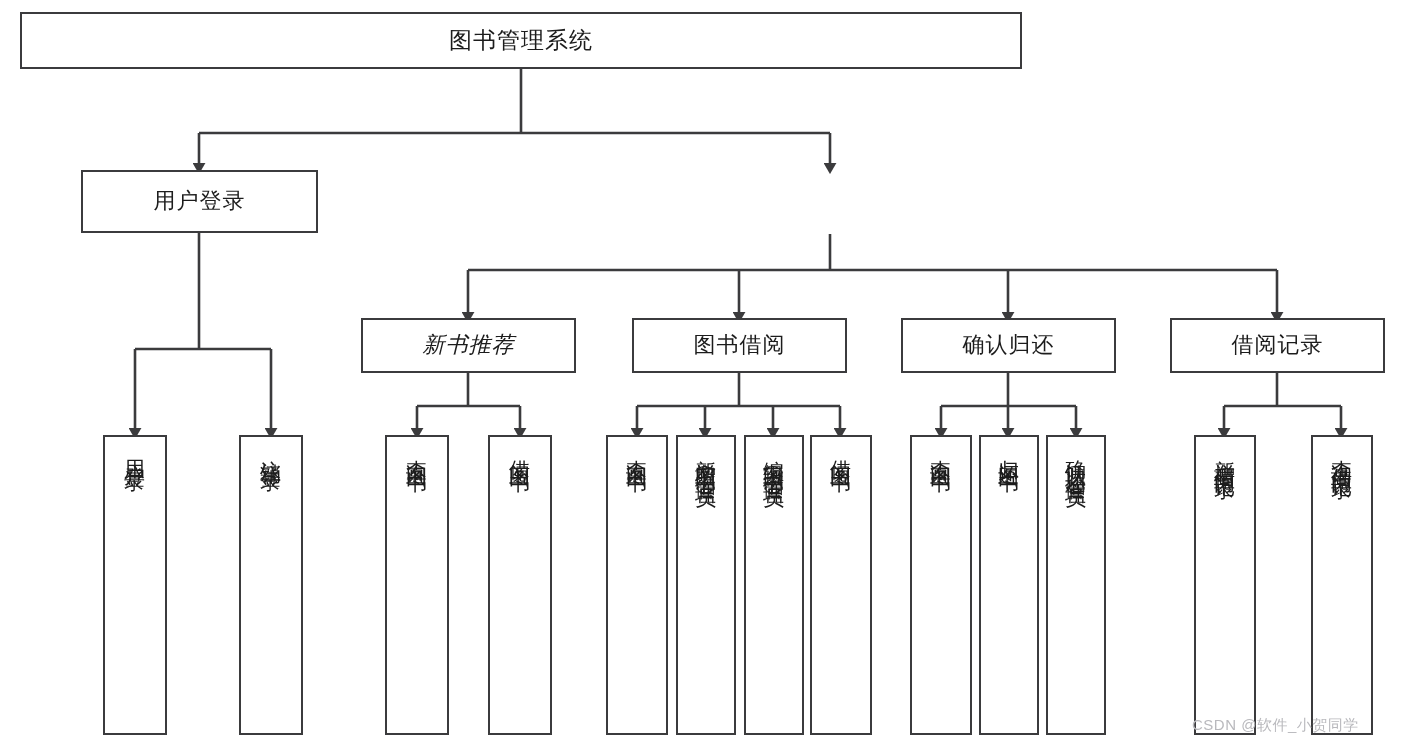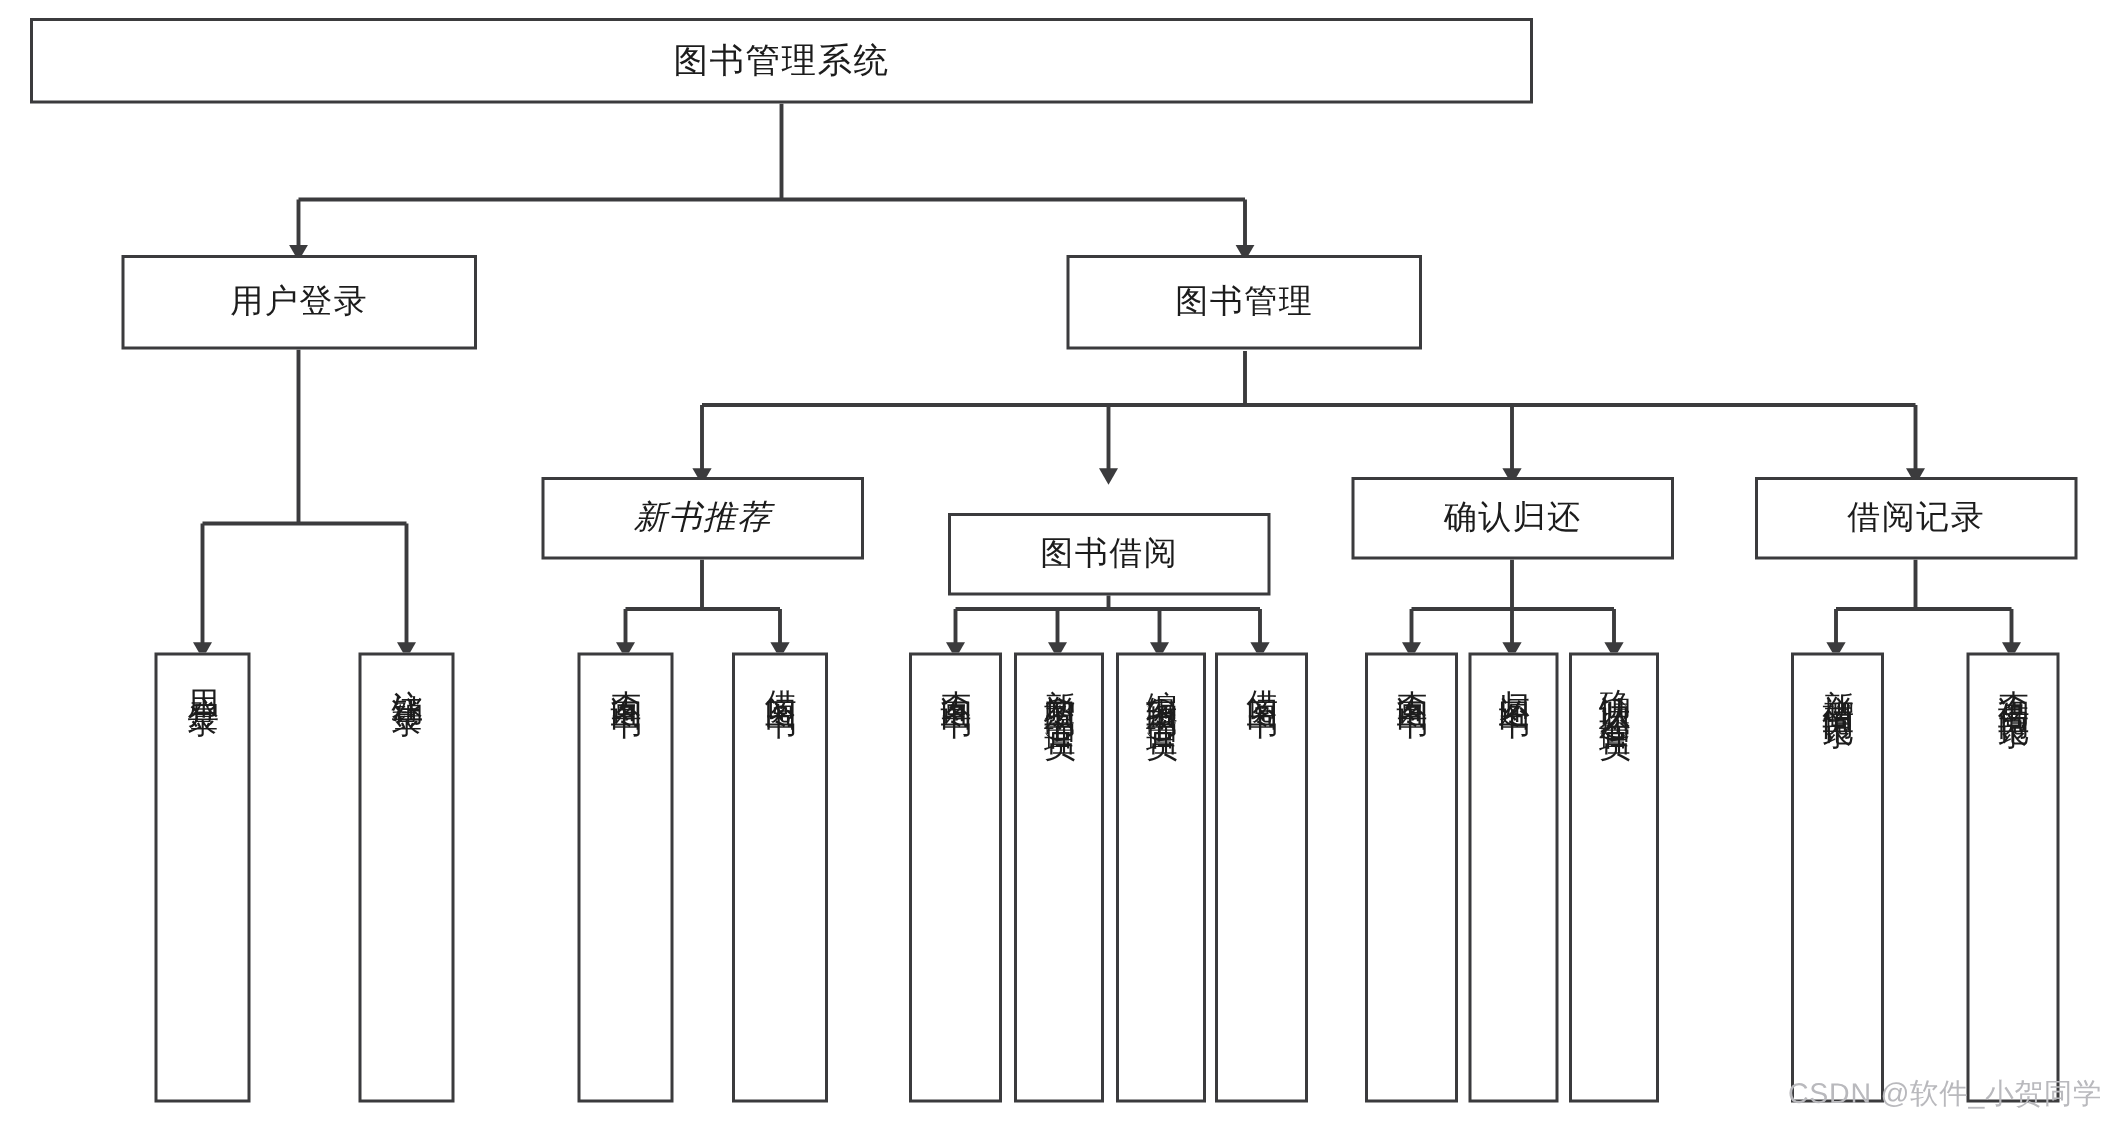--- a/index.html
+++ b/index.html
@@ -61,21 +61,21 @@
     text-orientation: upright;
     font-size: 21px;
     letter-spacing: 4px;
     line-height: 1;
     white-space: nowrap;
   }
   .watermark {
     position: absolute;
     left: 1192px;
     top: 716px;
-    font-size: 19px;
+    font-size: 15px;
     color: #b9b9bd;
     letter-spacing: 0.5px;
     white-space: nowrap;
     z-index: 5;
     pointer-events: none;
     font-family: "Liberation Sans", "DejaVu Sans", sans-serif;
   }
 </style>
 </head>
 <body>
@@ -135,29 +135,26 @@
   </svg>
 
   <div class="node horiz root" style="left:20px; top:12px; width:1002px; height:57px;">
     <span class="node-label">图书管理系统</span>
   </div>
 
   <div class="node horiz" style="left:81px; top:170px; width:237px; height:63px;">
     <span class="node-label">用户登录</span>
   </div>
 
-  <div class="node horiz" style="left:711px; top:170px; width:237px; height:63px;">
-    <span class="node-label">图书管理</span>
-  </div>
 
   <div class="node horiz" style="left:361px; top:318px; width:215px; height:55px;font-style:italic;">
     <span class="node-label">新书推荐</span>
   </div>
 
-  <div class="node horiz" style="left:632px; top:318px; width:215px; height:55px;margin-top:24px;">
+  <div class="node horiz" style="left:632px; top:318px; width:215px; height:55px;">
     <span class="node-label">图书借阅</span>
   </div>
 
   <div class="node horiz" style="left:901px; top:318px; width:215px; height:55px;">
     <span class="node-label">确认归还</span>
   </div>
 
   <div class="node horiz" style="left:1170px; top:318px; width:215px; height:55px;align-items:center;">
     <span class="node-label">借阅记录</span>
   </div>

